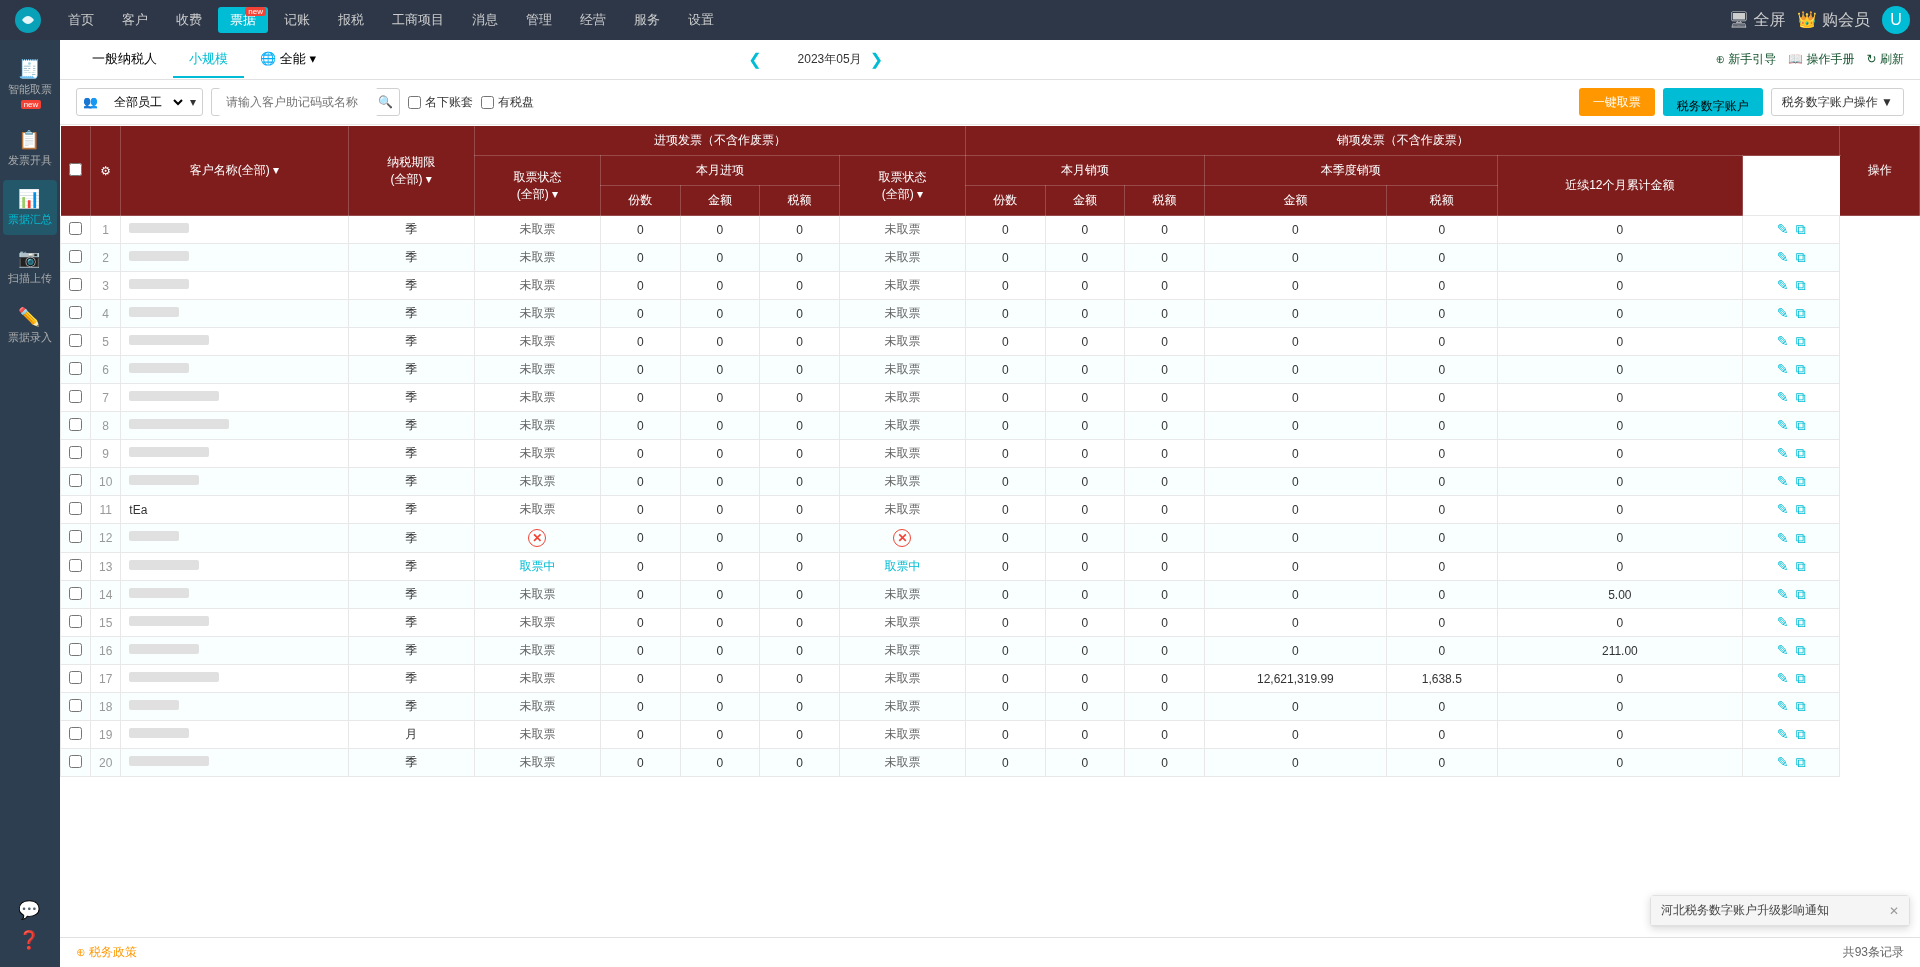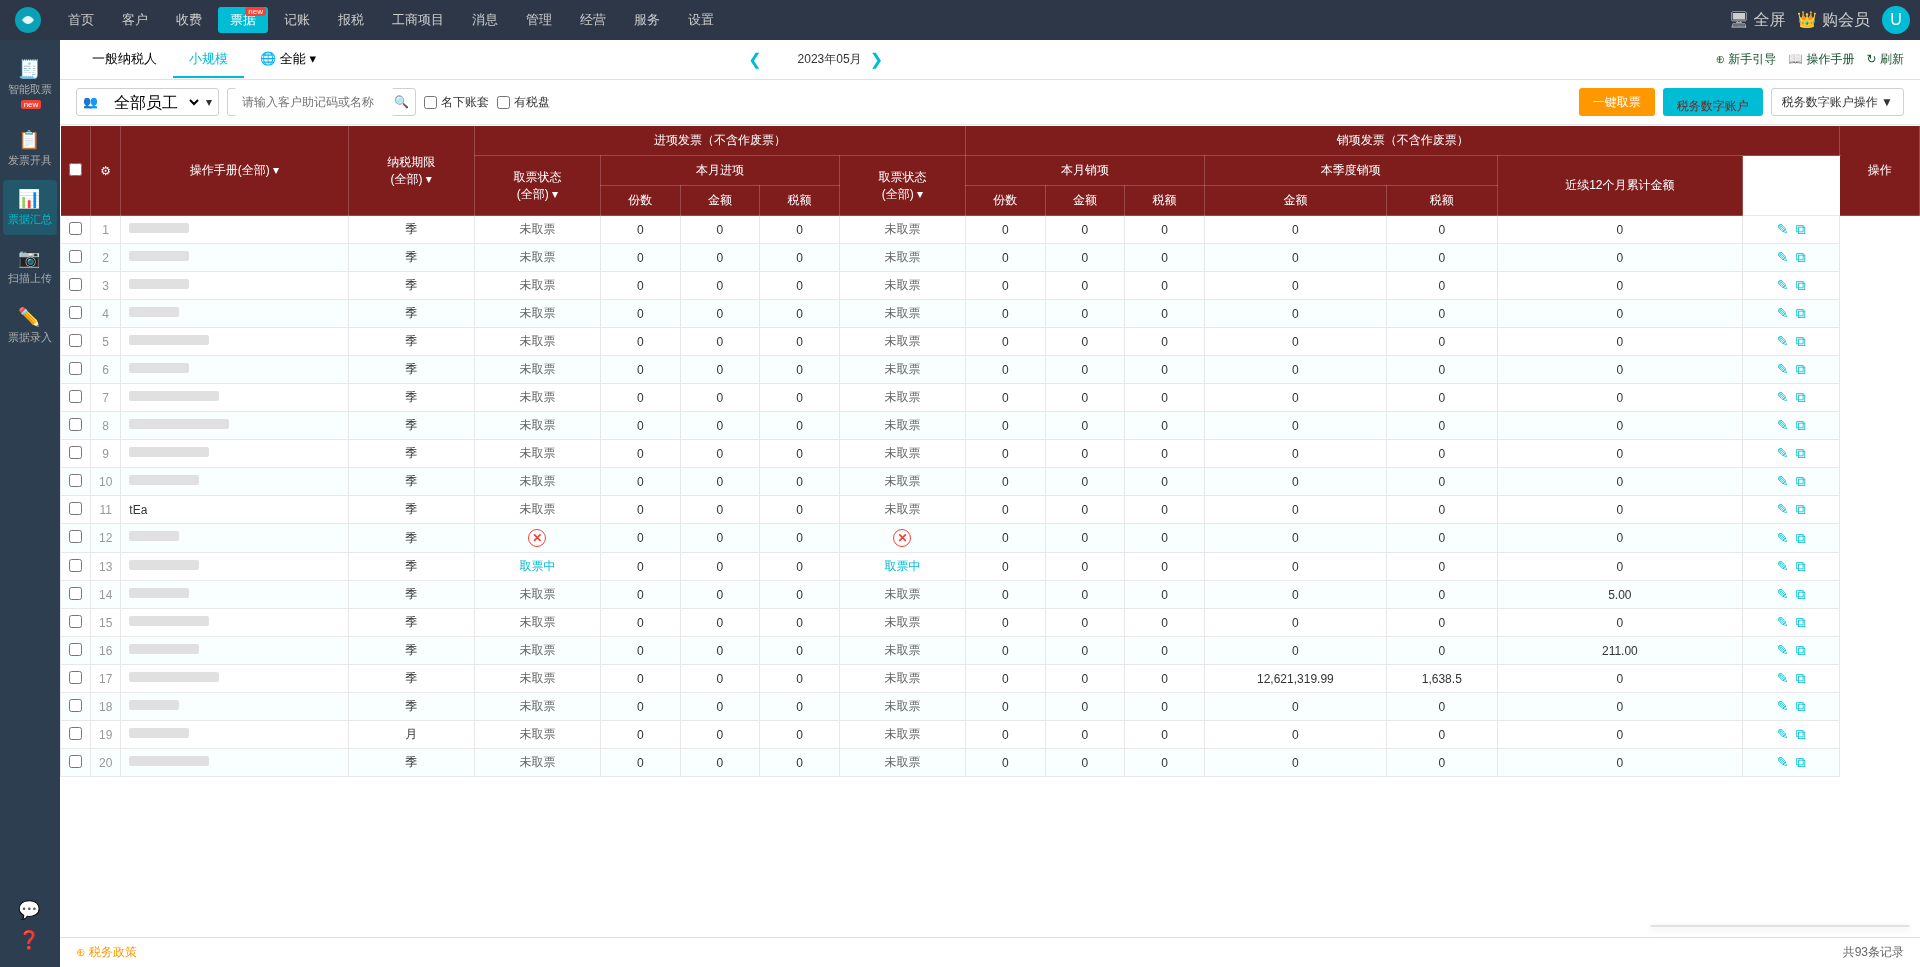--- a/index.html
+++ b/index.html
@@ -160,21 +160,21 @@
       border: none; outline: none; font-size: 12px; width: 160px;
     }
     .toolbar .search-icon { color: #999; cursor: pointer; }
     .toolbar label { display: flex; align-items: center; gap: 4px; cursor: pointer; font-size: 12px; }
     .toolbar .spacer { flex: 1; }
     .btn-primary {
       background: #ff9800; color: #fff; border: none;
       padding: 5px 14px; border-radius: 3px; cursor: pointer; font-size: 12px; height: 28px;
     }
     .btn-teal {
-      background: #00bcd4; color: #7f1d1d; border: none;
+      background: #00bcd4; color: #000000; border: none;
       padding: 10px 14px; border-radius: 3px; cursor: pointer; font-size: 12px; height: 28px;
     }
     .btn-outline {
       background: #fff; color: #333; border: 1px solid #d0d0d0;
       padding: 5px 10px; border-radius: 3px; cursor: pointer; font-size: 12px; height: 28px;
       display: flex; align-items: center; gap: 4px;
     }
 
     
     .table-container {
@@ -257,21 +257,21 @@
       display: flex; align-items: center;
     }
     .tax-policy-link { color: #ff9800; cursor: pointer; }
 
     .select-wrapper {
       display: flex; align-items: center;
       border: 1px solid #d0d0d0; border-radius: 3px;
       background: #fff; height: 28px; padding: 0 6px;
       gap: 4px;
     }
-    .select-wrapper select { border: none; outline: none; font-size: 16px; background: transparent; }
+    .select-wrapper select { border: none; outline: none; font-size: 12px; background: transparent; }
   </style>
 </head>
 <body>
 
 <div class="top-nav">
   <div class="logo">
     <svg viewBox="0 0 28 28" fill="none">
       <circle cx="14" cy="14" r="13" fill="#00bcd4" opacity="0.8"></circle>
       <path d="M8 14 Q14 6 20 14 Q14 22 8 14Z" fill="#fff" opacity="0.9"></path>
     </svg>
@@ -382,21 +382,21 @@
   <div class="table-container">
     <table>
       <thead>
         <tr>
           <th rowspan="3" class="checkbox-col">
             <input type="checkbox" style="">
           </th>
           <th rowspan="3">
             <span>⚙</span>
           </th>
-          <th rowspan="3">操作手册(全部) ▾</th>
+          <th rowspan="3">客户名称(全部) ▾</th>
           <th rowspan="3">纳税期限<br>(全部) ▾</th>
           <th colspan="5">进项发票（不含作废票）</th>
           <th colspan="8">销项发票（不含作废票）</th>
           <th rowspan="3">操作</th>
         </tr>
         <tr>
           <th rowspan="2">取票状态<br>(全部) ▾</th>
           <th colspan="3">本月进项</th>
 
           <th rowspan="2">取票状态<br>(全部) ▾</th>
@@ -880,13 +880,17 @@
     </table>
   </div>
 
   <div class="table-footer">
     <span class="tax-policy-link">⊕ <span>税务政策</span></span>
     <span style="margin-left: auto;">共93条记录</span>
   </div>
 </div>
 
 <div class="notification-popup">
+  <div class="notif-header">
+    <span>河北税务数字账户升级影响通知</span>
+    <span class="notif-close">✕</span>
+  </div>
 </div>
 
 </body></html>

